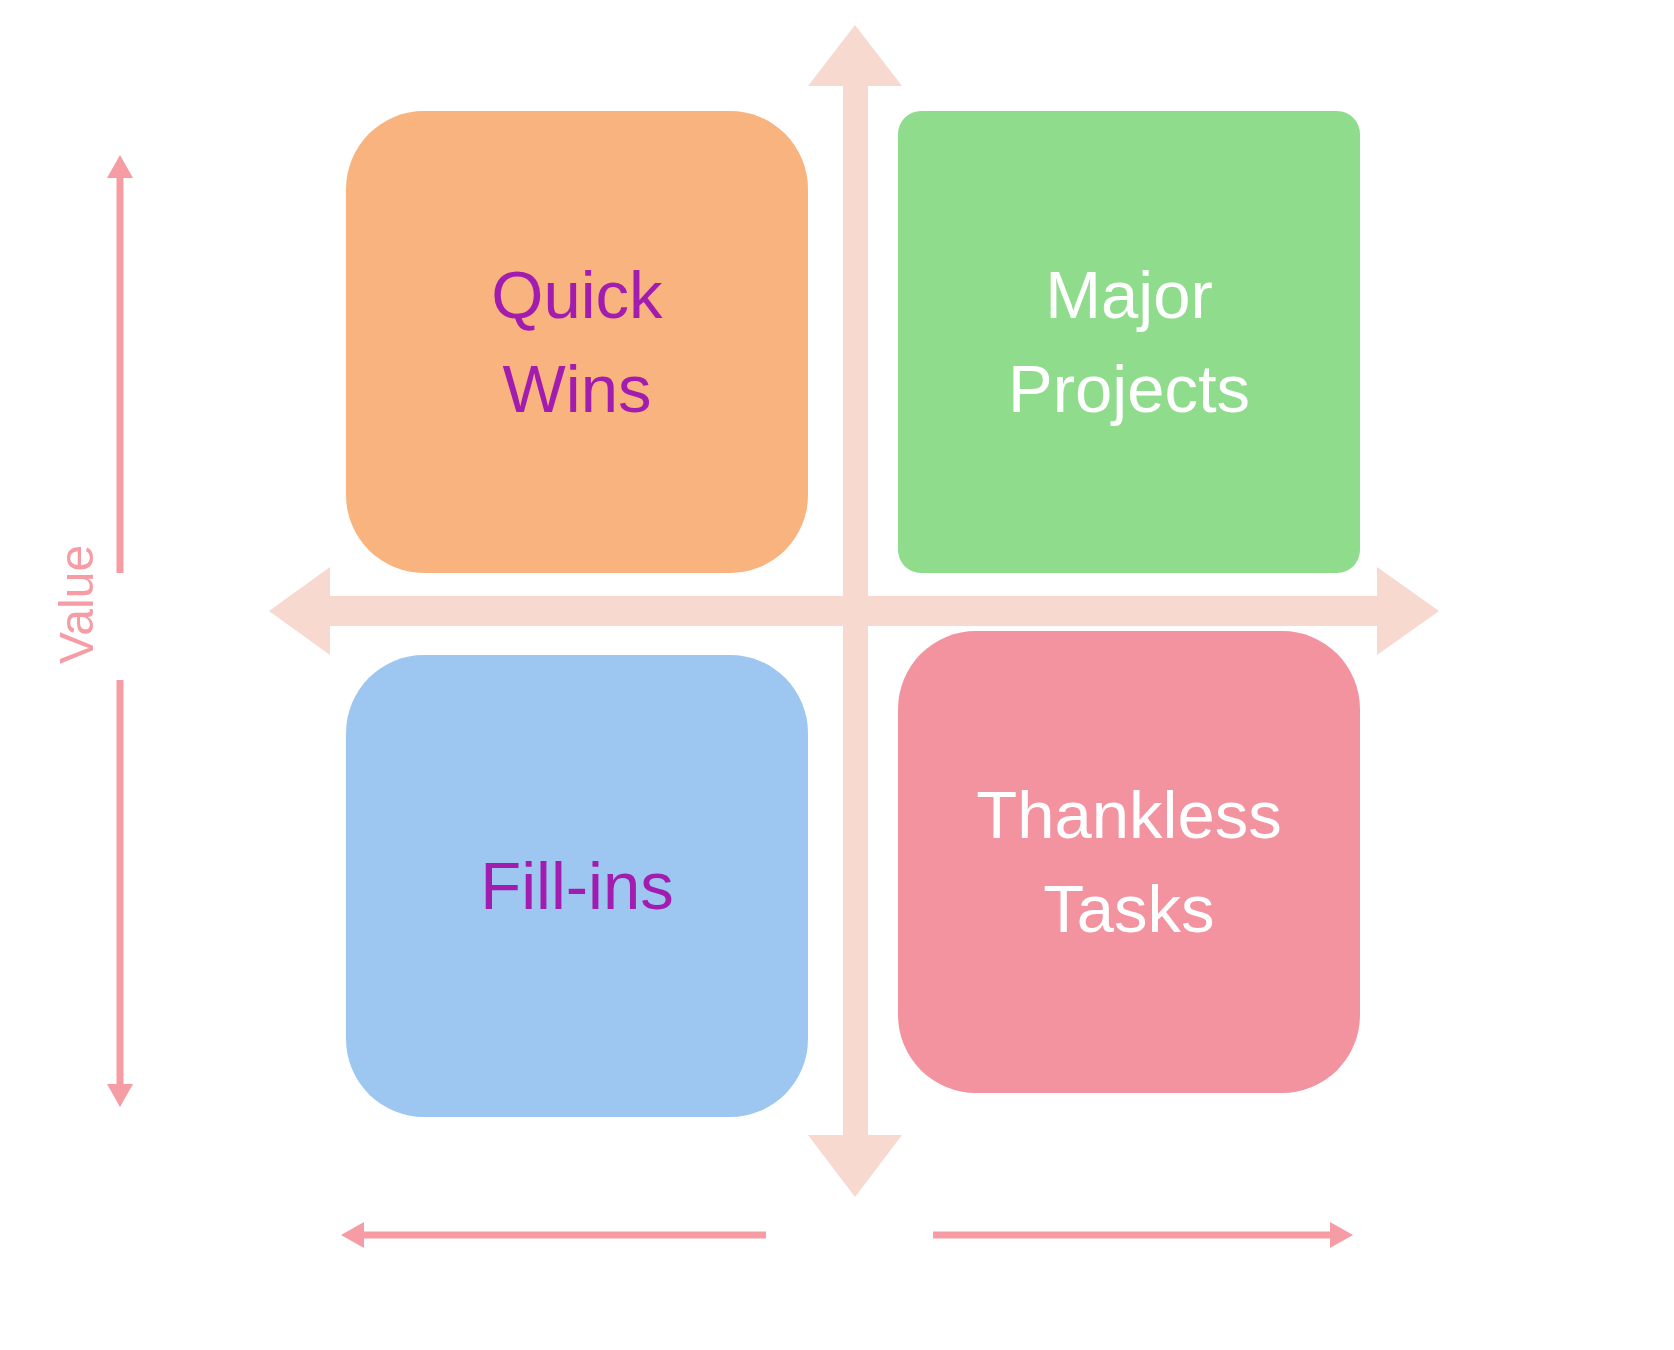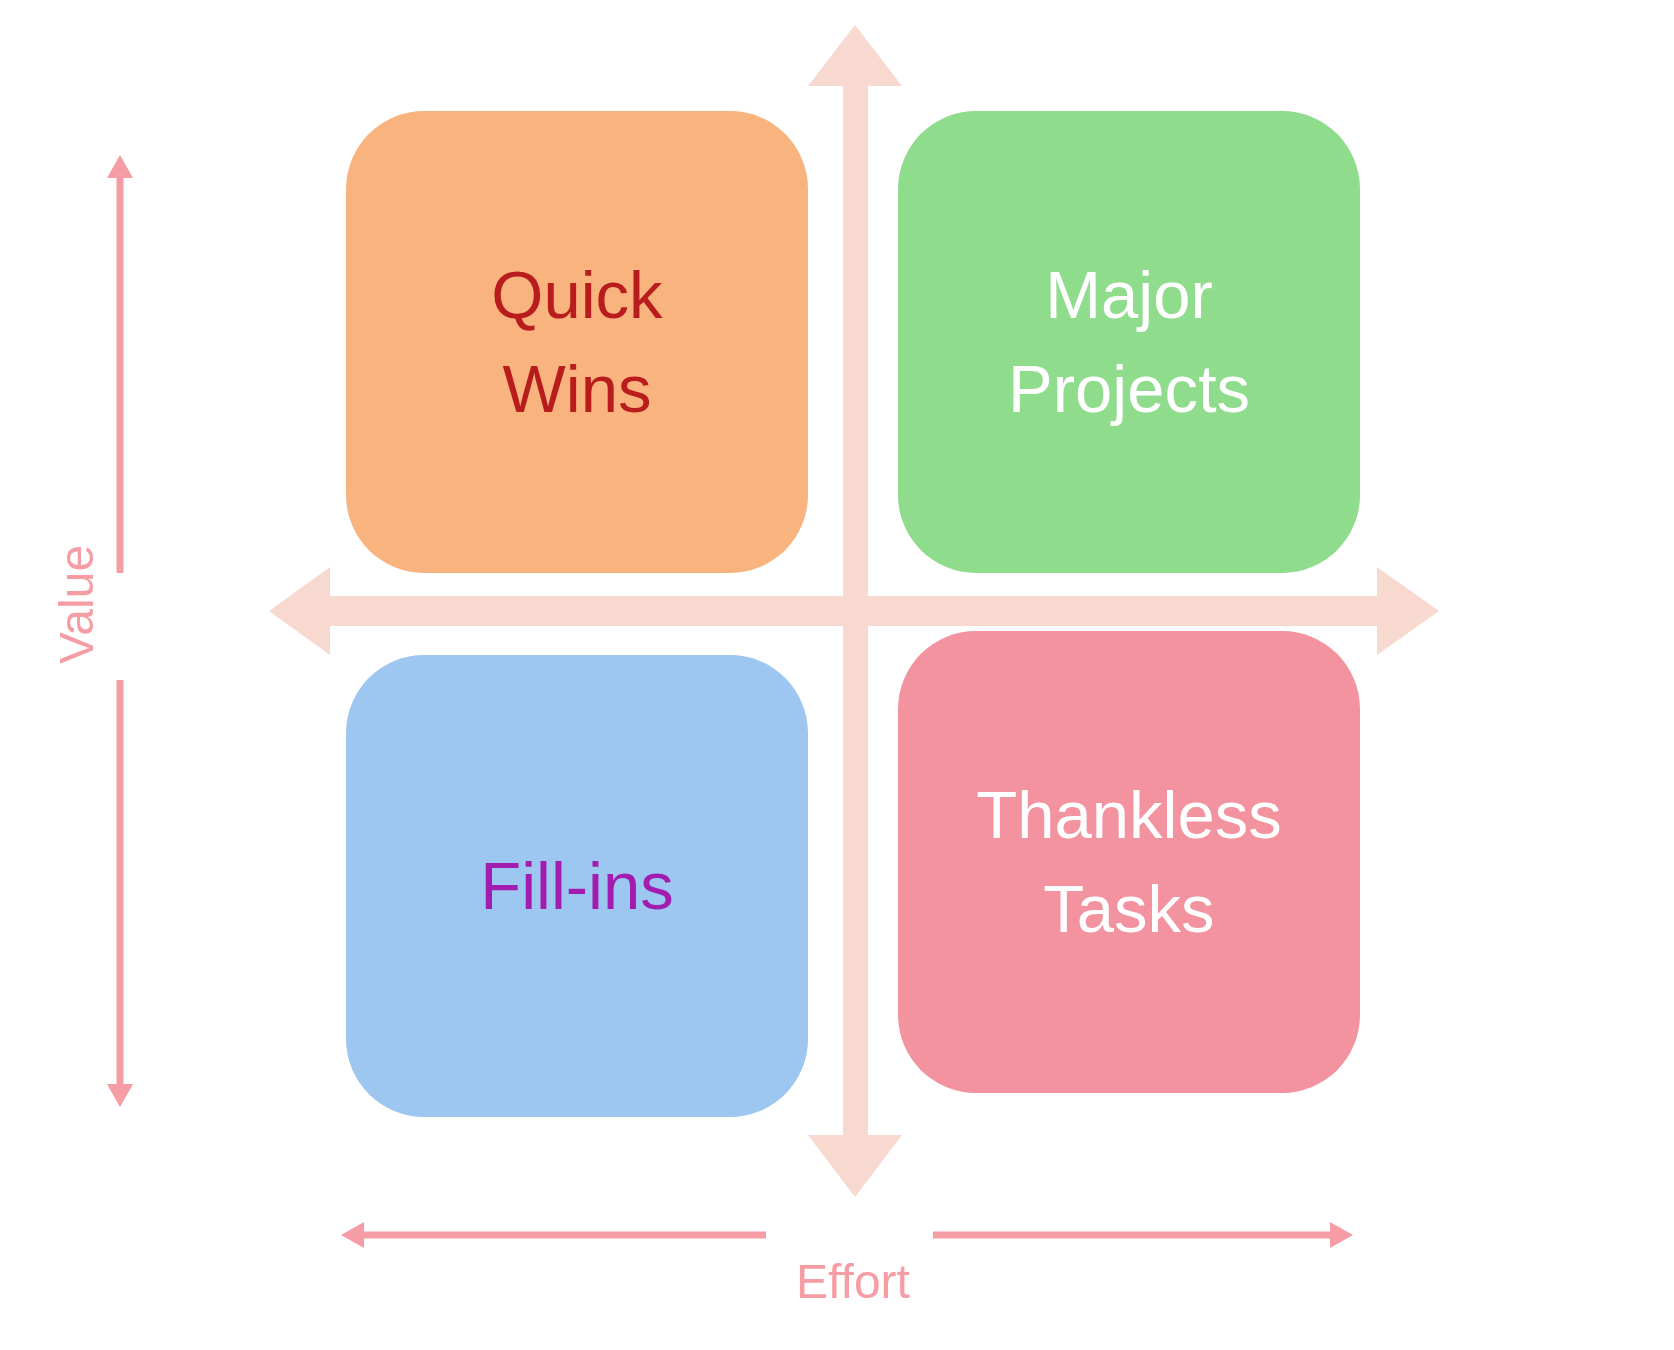--- a/index.html
+++ b/index.html
@@ -19,21 +19,21 @@
   .quadrant {
     position: absolute;
     width: 462px;
     height: 462px;
     border-radius: 78px;
     display: flex;
     align-items: center;
     justify-content: center;
   }
   .q-top-left     { left: 346px; top: 111px;  }
-  .q-top-right    { left: 898px; top: 111px;  }
+  .q-top-right    { left: 898px; top: 111px; border-radius: 23px;  }
   .q-bottom-left  { left: 346px; top: 655px;  }
   .q-bottom-right { left: 898px; top: 631px;  }
   .q-label {
     font-size: 67px;
     line-height: 1.4;
     text-align: center;
     white-space: pre-line;
     font-weight: 400;
   }
   .axis-label {
@@ -81,35 +81,34 @@
 
     <g fill="currentColor" stroke="currentColor" stroke-width="7" style="color: rgb(245, 156, 164);">
       <line x1="361" y1="1235" x2="766" y2="1235" stroke-linecap="butt"></line>
       <line x1="933" y1="1235" x2="1333" y2="1235" stroke-linecap="butt"></line>
       <polygon points="364,1222 364,1248 341,1235" stroke="none"></polygon>
       <polygon points="1330,1222 1330,1248 1353,1235" stroke="none"></polygon>
     </g>
   </svg>
 
   <div class="quadrant q-top-left" style="background-color: rgb(249, 179, 127);">
-    <div class="q-label" style="color: #b91c1c;">Quick
+    <div class="q-label" style="color: #a21caf;">Quick
 Wins</div>
   </div>
 
   <div class="quadrant q-top-right" style="background-color: rgb(144, 220, 141);">
     <div class="q-label" style="color: rgb(255, 255, 255);">Major
 Projects</div>
   </div>
 
   <div class="quadrant q-bottom-left" style="background-color: rgb(157, 199, 241);">
     <div class="q-label" style="color: #a21caf;">Fill-ins</div>
   </div>
 
   <div class="quadrant q-bottom-right" style="background-color: rgb(242, 147, 159);">
     <div class="q-label" style="color: rgb(255, 255, 255);">Thankless
 Tasks</div>
   </div>
 
   <div class="axis-label value-label" style="color: rgb(245, 156, 164);">Value</div>
 
-  <div class="axis-label effort-label" style="color: rgb(245, 156, 164);">Effort</div>
 
 </div>
 
 </body></html>

